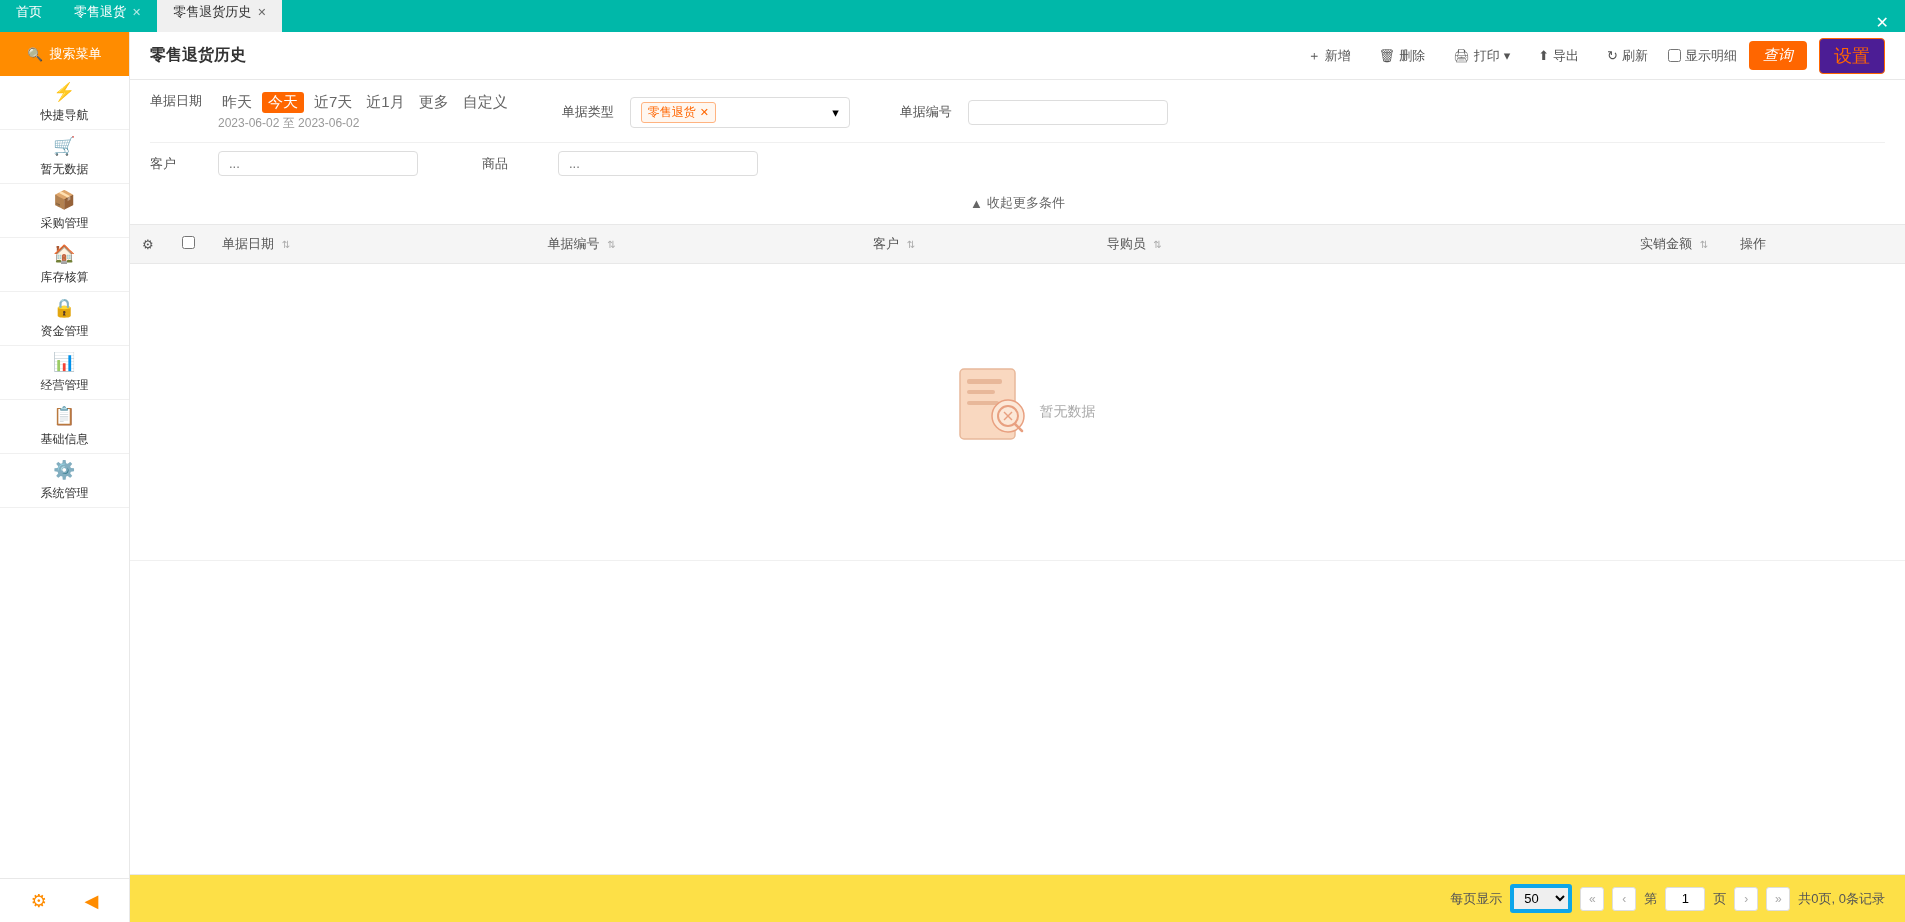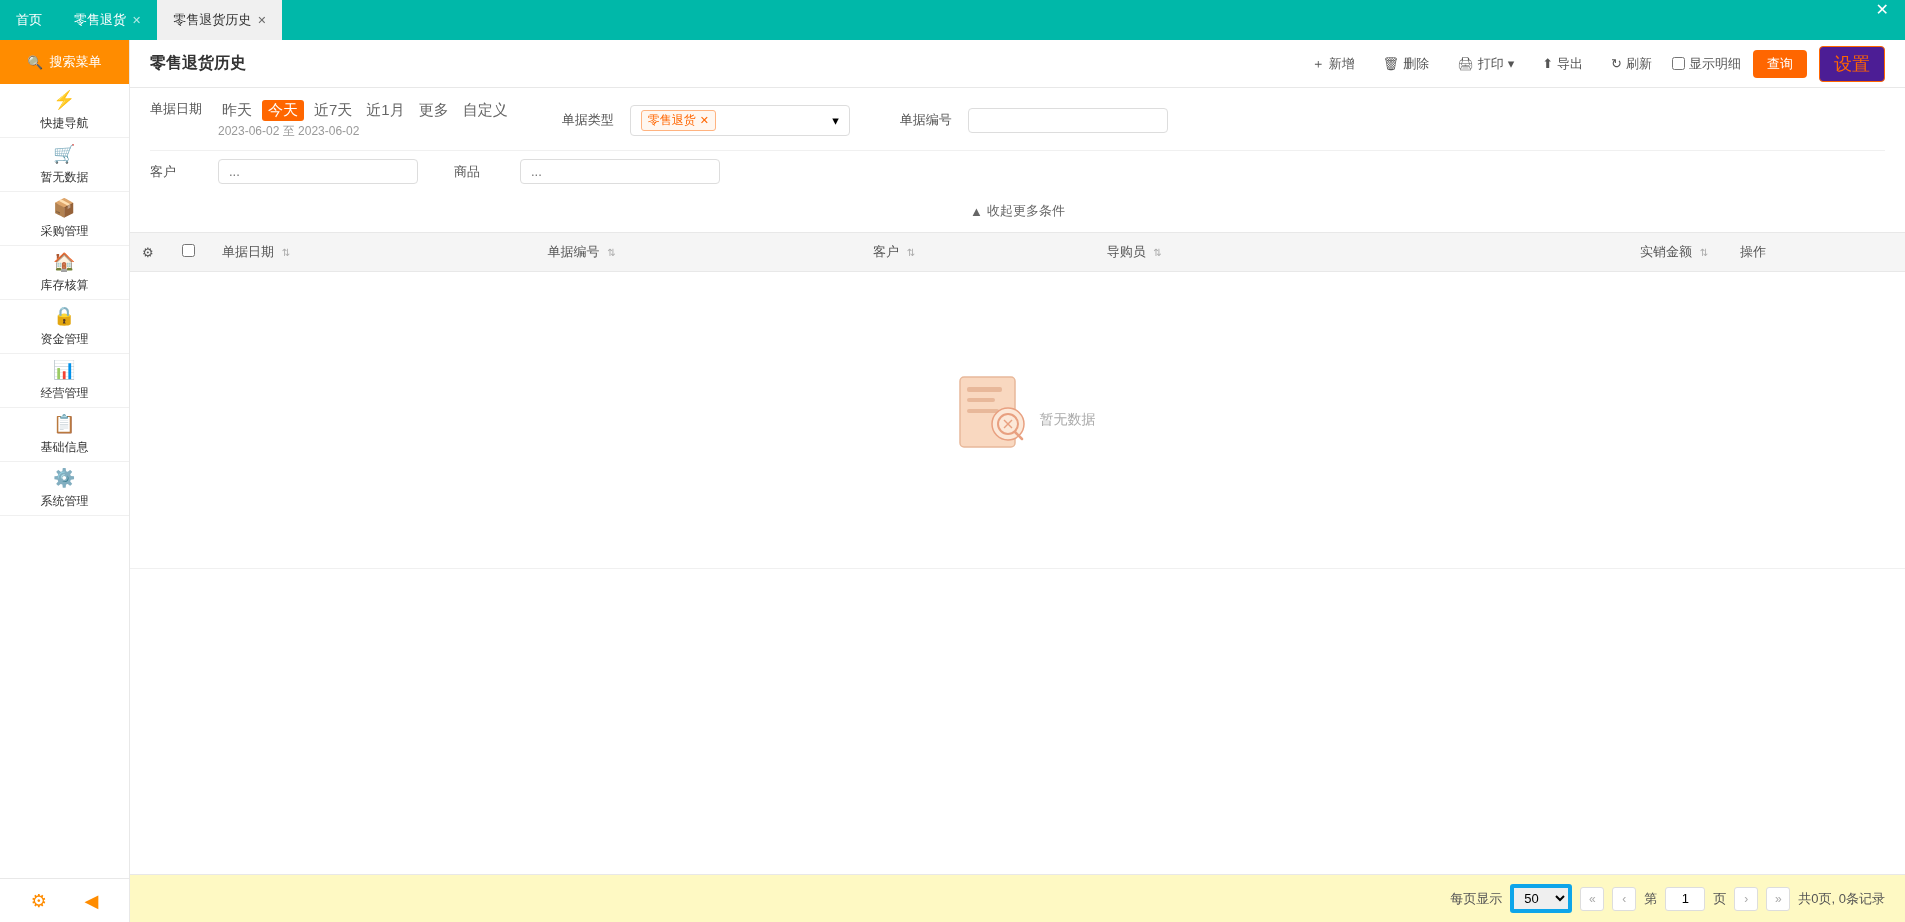--- a/index.html
+++ b/index.html
@@ -1,24 +1,24 @@
 <!DOCTYPE html>
 <html><head>
   <meta charset="utf-8">
   <style>
     * { box-sizing: border-box; margin: 0; padding: 0; font-family: 'Microsoft YaHei', Arial, sans-serif; }
     body { width: 1905px; height: 922px; overflow: hidden; background: #f5f5f5; display: flex; flex-direction: column; }
 
     
     .top-nav {
-      height: 40px;
+      height: 32px;
       background: #00b8a9;
       display: flex;
-      align-items: flex-start;
-      padding: 0 0 0 0;
+      align-items: flex-end;
+      padding: 13px 0 0 0;
       flex-shrink: 0;
     }
     .top-nav .tab-item {
       height: 40px;
       padding: 0 16px;
       display: flex;
       align-items: center;
       font-size: 13px;
       color: #fff;
       cursor: pointer;
@@ -136,21 +136,22 @@
       color: #555;
       cursor: pointer;
       padding: 4px 8px;
       border-radius: 3px;
     }
     .btn-primary {
       background: #ff6600;
       color: #fff !important;
       border-radius: 4px;
       padding: 5px 14px !important;
-      font-size: 13px;
+      font-size: 15px;
+      font-style: italic;
     }
     .btn-setting {
       background: #4c1d95;
       color: #ff6600 !important;
       border: 1px solid #ff6600;
       border-radius: 4px;
       padding: 5px 14px !important;
       font-size: 18px;
     }
     .display-toggle {
@@ -303,21 +304,21 @@
       margin-bottom: 16px;
     }
     .empty-text {
       font-size: 14px;
       color: #aaa;
     }
 
     
     .pagination-bar {
       height: 48px;
-      background: #fef9c3;
+      background: #fde047;
       border-top: 1px solid #e8e8e8;
       display: flex;
       align-items: center;
       justify-content: flex-end;
       padding: 0 20px;
       gap: 8px;
       font-size: 13px;
       color: #555;
       flex-shrink: 0;
     }
@@ -492,21 +493,21 @@
 
       <hr class="filter-divider">
 
       <div class="filter-row">
 
         <div style="display:flex;align-items:center;gap:8px;">
           <span class="filter-label">客户</span>
           <input class="filter-input" placeholder="..." style="min-width: 200px;">
         </div>
 
-        <div style="display:flex;align-items:center;gap:6px;margin-left:16px;">
+        <div style="display:flex;align-items:center;gap:16px;margin-left:44px;">
           <span class="filter-label">商品</span>
           <input class="filter-input" placeholder="..." style="min-width: 200px;">
         </div>
       </div>
 
       <div class="filter-row-wrapper">
         <div class="collapse-btn">
           <span>▲</span>
           <span>收起更多条件</span>
         </div>

